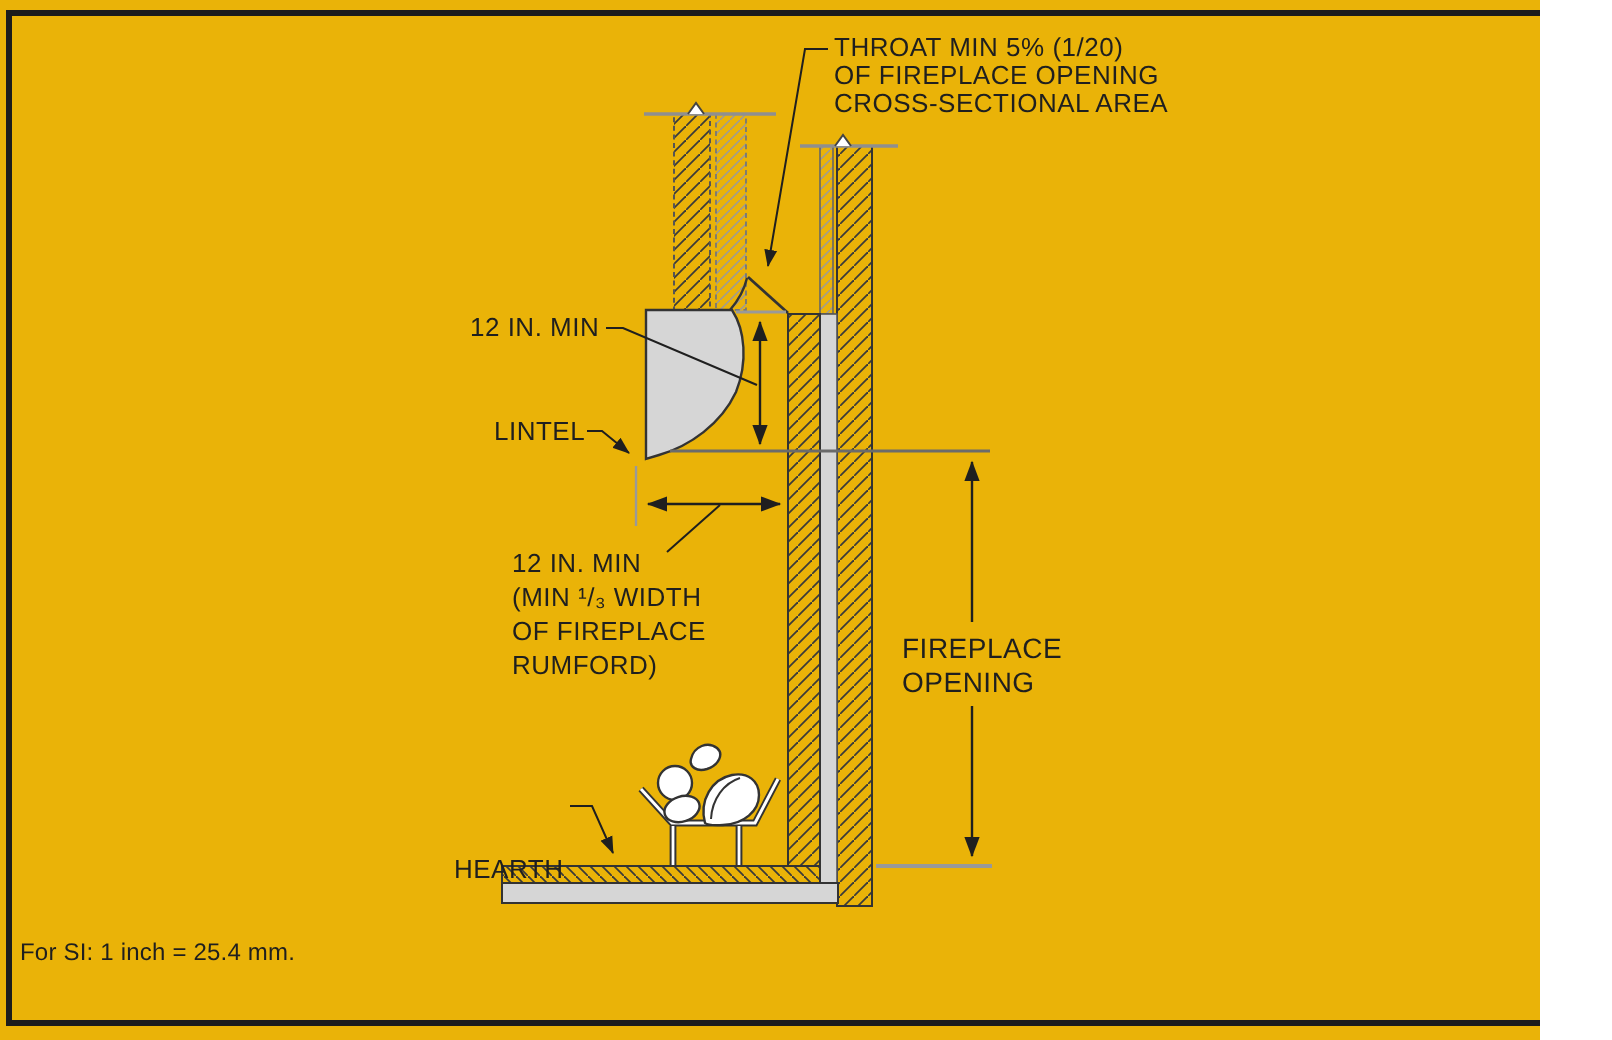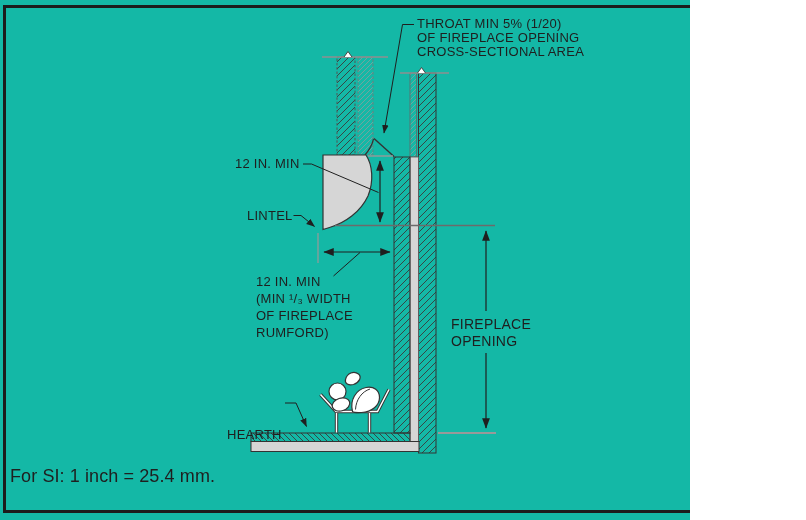--- a/index.html
+++ b/index.html
@@ -1,24 +1,24 @@
 <!DOCTYPE html>
 <html><head>
 <meta charset="utf-8">
 <style>
   html,body{margin:0;padding:0;background:#fff;}
-  #stage{position:relative;width:690px;height:520px;background:#14b8a6;overflow:hidden;
+  #stage{position:relative;width:770px;height:520px;background:#eab308;overflow:hidden;
          font-family:"Liberation Sans",sans-serif;color:#1f1f1f;}
   #frame{position:absolute;left:3px;top:5px;width:794px;height:502px;border:3px solid #1c1c1c;}
   #art{position:absolute;left:0;top:0;width:806px;height:520px;}
   .label{position:absolute;font-size:13px;line-height:14px;letter-spacing:0.25px;white-space:nowrap;}
   .label div{white-space:nowrap;}
   #lbl-width-note{line-height:17px;}
   #lbl-fireplace-opening{font-size:14px;line-height:16.5px;}
-  #lbl-si{font-size:18px;letter-spacing:0.1px;}
+  #lbl-si{font-size:12px;letter-spacing:0.1px;}
   #caption{position:absolute;left:301px;top:481px;width:200px;text-align:center;
            font-weight:bold;font-size:12.5px;line-height:12.5px;letter-spacing:0.1px;}
   #caption div{margin-bottom:0px;}
 </style>
 </head>
 <body>
 
 <div id="stage">
 
   <div id="frame"></div>

